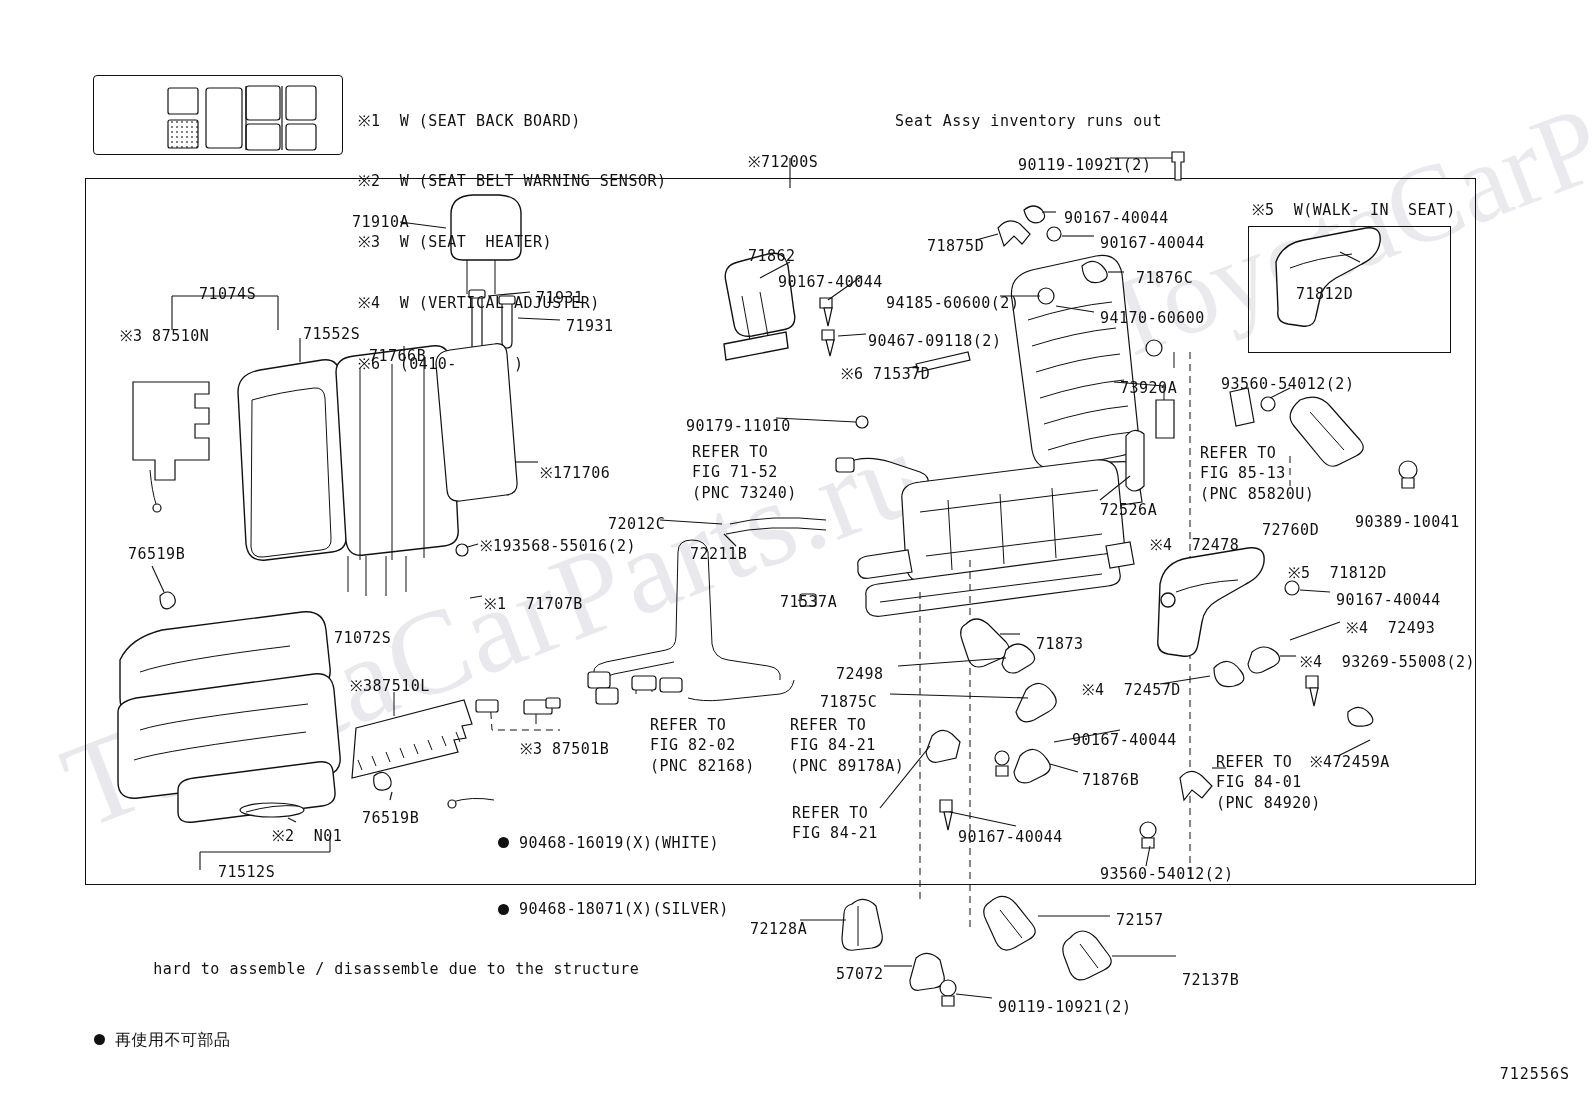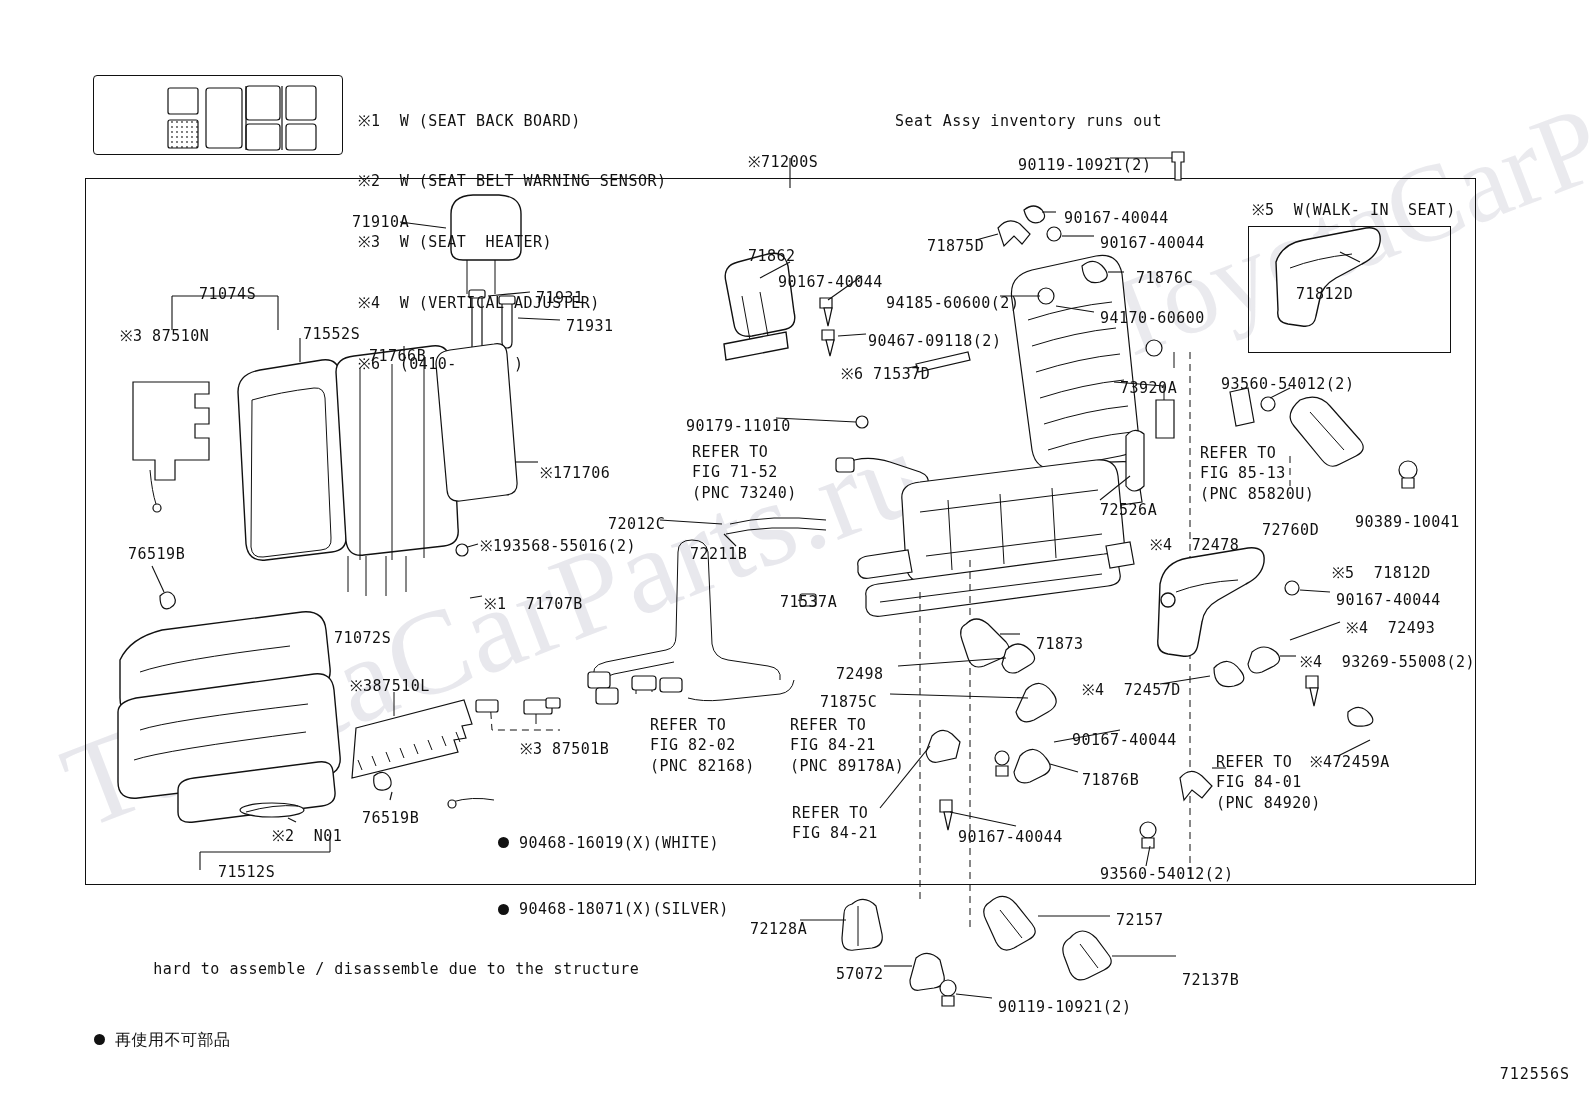--- a/index.html
+++ b/index.html
@@ -450,21 +450,21 @@
     <div class="lbl" style="left: 1100px; top: 308px;">94170-60600</div>
     <div class="lbl" style="left: 1120px; top: 378px;">73920A</div>
     <div class="lbl" style="left: 1221px; top: 374px;">93560-54012(2)</div>
     <div class="lbl" style="left: 1200px; top: 443px;">REFER TO
 FIG 85-13
 (PNC 85820U)</div>
     <div class="lbl" style="left: 1100px; top: 500px;">72526A</div>
     <div class="lbl" style="left: 1262px; top: 520px;">72760D</div>
     <div class="lbl" style="left: 1355px; top: 512px;">90389-10041</div>
     <div class="lbl" style="left: 1150px; top: 535px;">※4  72478</div>
-    <div class="lbl" style="left: 1288px; top: 563px; margin-left: 44px;">※5  71812D</div>
+    <div class="lbl" style="left: 1288px; top: 563px;">※5  71812D</div>
     <div class="lbl" style="left: 1336px; top: 590px;">90167-40044</div>
     <div class="lbl" style="left: 1346px; top: 618px;">※4  72493</div>
     <div class="lbl" style="left: 1300px; top: 652px;">※4  93269-55008(2)</div>
     <div class="lbl" style="left: 1082px; top: 680px;">※4  72457D</div>
     <div class="lbl" style="left: 1036px; top: 634px;">71873</div>
     <div class="lbl" style="left: 1072px; top: 730px;">90167-40044</div>
     <div class="lbl" style="left: 1082px; top: 770px;">71876B</div>
     <div class="lbl" style="left: 1310px; top: 752px;">※472459A</div>
     <div class="lbl" style="left: 1216px; top: 752px;">REFER TO
 FIG 84-01

